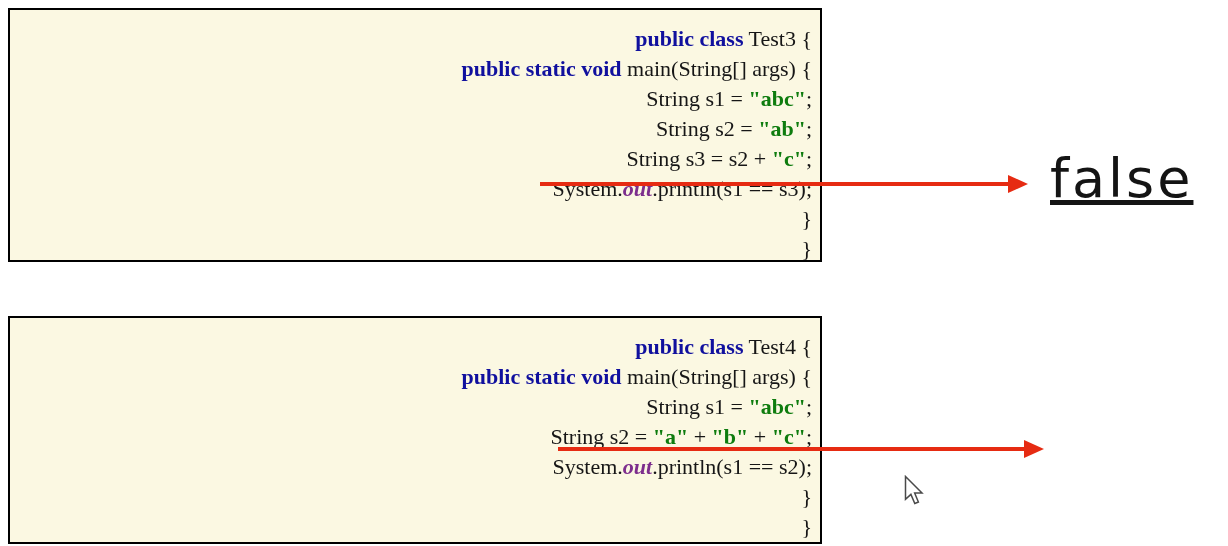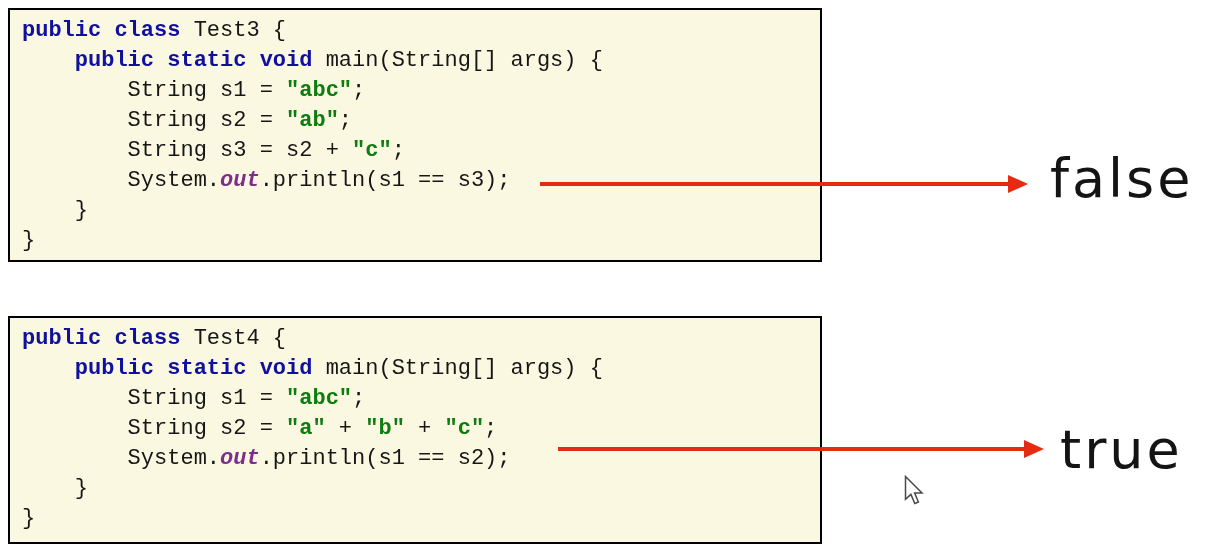--- a/index.html
+++ b/index.html
@@ -19,27 +19,28 @@
     position: absolute;
     left: 8px;
     width: 810px;
     border: 2px solid var(--box-border, #000000);
     background: var(--box-bg, #fbf8e2);
     box-sizing: content-box;
   }
   .code-box.box-1 { top: 8px;   height: 250px; }
   .code-box.box-2 { top: 316px; height: 224px; }
   pre.code {
-    margin: 0;
+    margin: 8px;
     padding: 6px 0 0 12px;
-    font-family: Liberation Mono, monospace;
+    font-family: Liberation Serif, serif;
     font-size: 22px;
     line-height: 30px;
     color: var(--tok-plain, #161616);
     white-space: pre;
+    text-align: right;
   }
   .tok-p { color: var(--tok-plain, #161616); }
   .tok-k { color: var(--tok-keyword, #10109e); font-weight: bold; }
   .tok-s { color: var(--tok-string, #0e7c0e); font-weight: bold; }
   .tok-f { color: var(--tok-field, #7d2e8d); font-weight: bold; font-style: italic; }
 
   .arrow-line {
     position: absolute;
     height: 4px;
     background: var(--arrow, #e62b12);
@@ -61,21 +62,21 @@
 
   .result-label {
     position: absolute;
     font-family: "DejaVu Sans", sans-serif;
     font-size: 54px;
     letter-spacing: 3px;
     color: #141414;
     line-height: 1;
     z-index: 6;
   }
-  .result-1 { left: 1050px; top: 152px; }
+  .result-1 { left: 1050px; top: 152px; text-decoration: underline; }
   .result-2 { left: 1060px; top: 423px; }
 
   .mouse-cursor {
     position: absolute;
     left: 904px;
     top: 475px;
     z-index: 10;
   }
 </style>
 </head>
@@ -91,19 +92,18 @@
     <pre class="code"><div><span class="tok-k">public class</span><span class="tok-p"> Test4 {</span></div><div><span class="tok-p">    </span><span class="tok-k">public static void</span><span class="tok-p"> main(String[] args) {</span></div><div><span class="tok-p">        String s1 = </span><span class="tok-s">"abc"</span><span class="tok-p">;</span></div><div><span class="tok-p">        String s2 = </span><span class="tok-s">"a"</span><span class="tok-p"> + </span><span class="tok-s">"b"</span><span class="tok-p"> + </span><span class="tok-s">"c"</span><span class="tok-p">;</span></div><div><span class="tok-p">        System.</span><span class="tok-f">out</span><span class="tok-p">.println(s1 == s2);</span></div><div><span class="tok-p">    }</span></div><div><span class="tok-p">}</span></div></pre>
   </div>
 
   <div class="arrow-line arrow-1-line"></div>
   <div class="arrow-head arrow-1-head"></div>
 
   <div class="arrow-line arrow-2-line"></div>
   <div class="arrow-head arrow-2-head"></div>
 
   <div class="result-label result-1">false</div>
-  <div class="result-label result-2">true</div>
 
   <svg class="mouse-cursor" width="21" height="30" viewBox="0 0 14 20">
     <path d="M1 1 L1 16.2 L4.6 12.9 L7.2 19 L9.6 18 L7.1 12 L12 12 Z" fill="#ffffff" stroke="#4a4a4a" stroke-width="1" stroke-linejoin="miter"></path>
   </svg>
 
 </div>
 
 </body></html>

